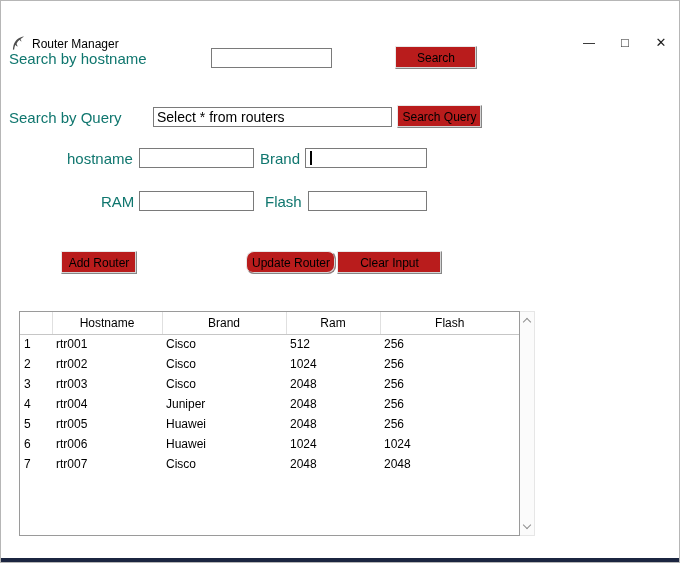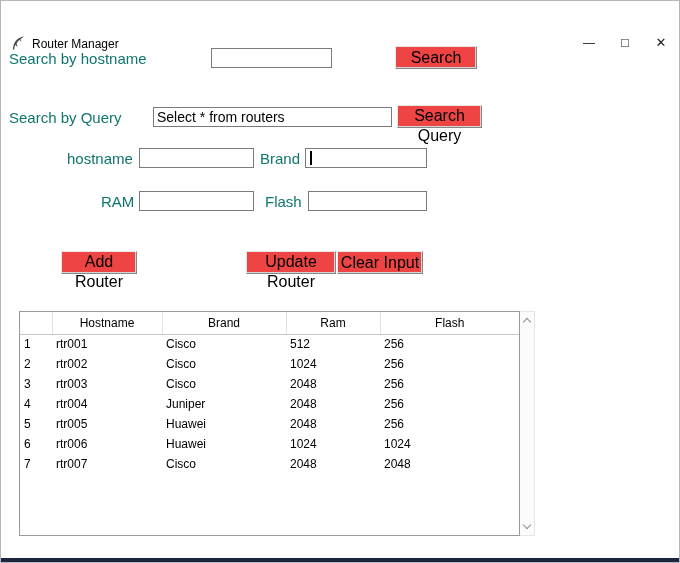--- a/index.html
+++ b/index.html
@@ -30,24 +30,24 @@
   
   .entry {
     position: absolute; border: 1px solid #7a7a7a; background: #fff;
     font-size: 12px; font-family: "Liberation Sans", sans-serif;
     padding: 1px 3px; outline: none; height: 20px;
   }
 
   
   .btn {
     position: absolute; height: 23px;
-    background: #ef4444;
+    background: #b91c1c;
     border: 1px solid; border-color: #e8e8e8 #868686 #868686 #e8e8e8;
     box-shadow: inset -1px -1px 0 #d4d4d4;
-    font-size: 16px; font-family: "Liberation Sans", sans-serif;
+    font-size: 12px; font-family: "Liberation Sans", sans-serif;
     color: #000; text-align: center; line-height: 20px; cursor: default;
     padding: 0;
   }
 
   
   .tree {
     position: absolute; left: 18px; top: 310px; width: 501px; height: 225px;
     border: 1px solid #9a9a9a; background: #fff; overflow: hidden;
   }
   .tree table { border-collapse: collapse; width: 100%; table-layout: fixed; }
@@ -105,22 +105,22 @@
   <span class="label-lg" style="left:259px; top:149px;">Brand</span>
   <input class="entry" style="left: 304px; top: 147px; width: 122px;" value="">
   <div class="caret"></div>
 
   <span class="label-lg" style="left:100px; top:192px;">RAM</span>
   <input class="entry" style="left: 138px; top: 190px; width: 115px;" value="">
   <span class="label-lg" style="left:264px; top:192px;">Flash</span>
   <input class="entry" style="left: 307px; top: 190px; width: 119px;" value="">
 
   <button class="btn" style="left:60px;  top:250px; width:76px;">Add Router</button>
-  <button class="btn" style="left:245px; top:250px; width:90px;">Update Router</button>
-  <button class="btn" style="left:336px; top:250px; width:86px;">Clear Input</button>
+  <button class="btn" style="left:245px; top:250px; width:90px;border-radius:8px;">Update Router</button>
+  <button class="btn" style="left:336px; top:250px; width:105px;">Clear Input</button>
 
   <div class="tree">
     <table>
       <thead>
         <tr>
             <th class="c0"></th>
             <th class="c1">Hostname</th>
             <th class="c2">Brand</th>
             <th class="c3">Ram</th>
             <th class="c4">Flash</th>

